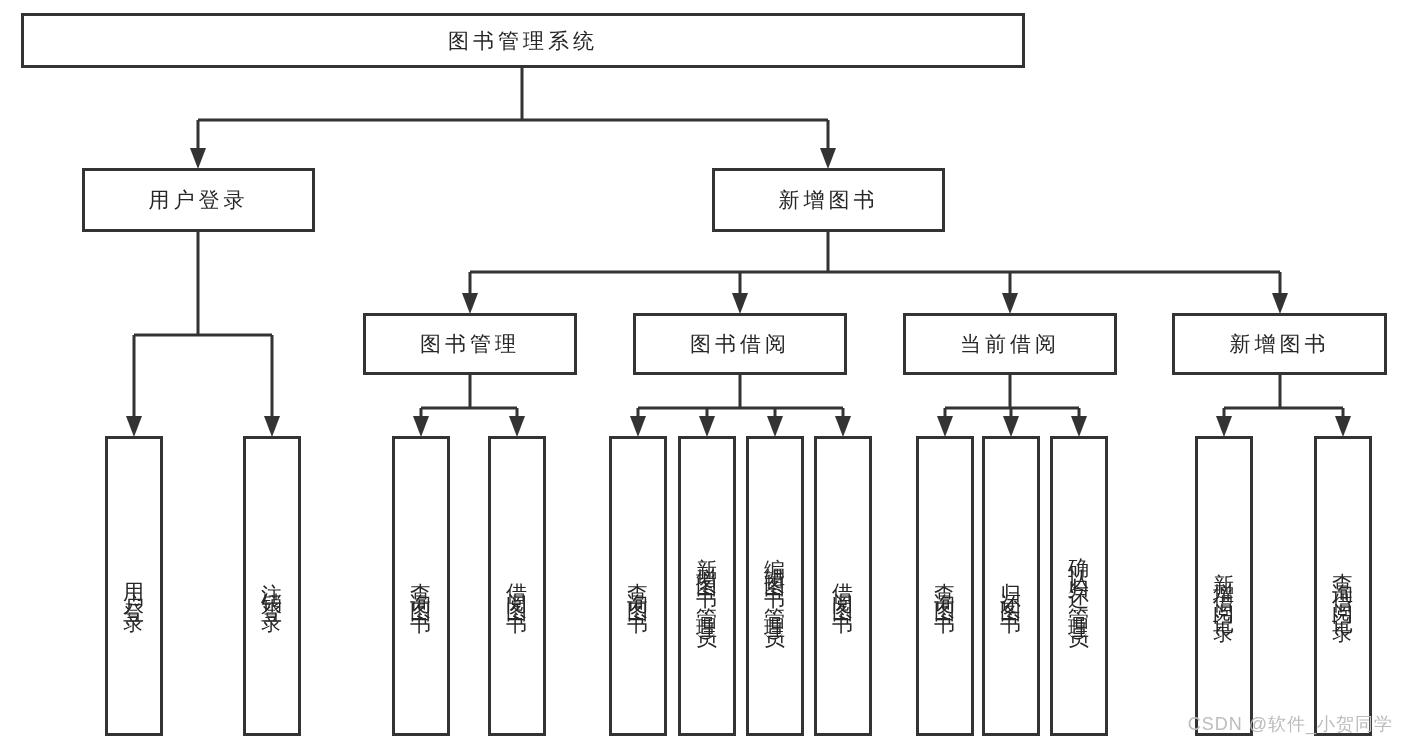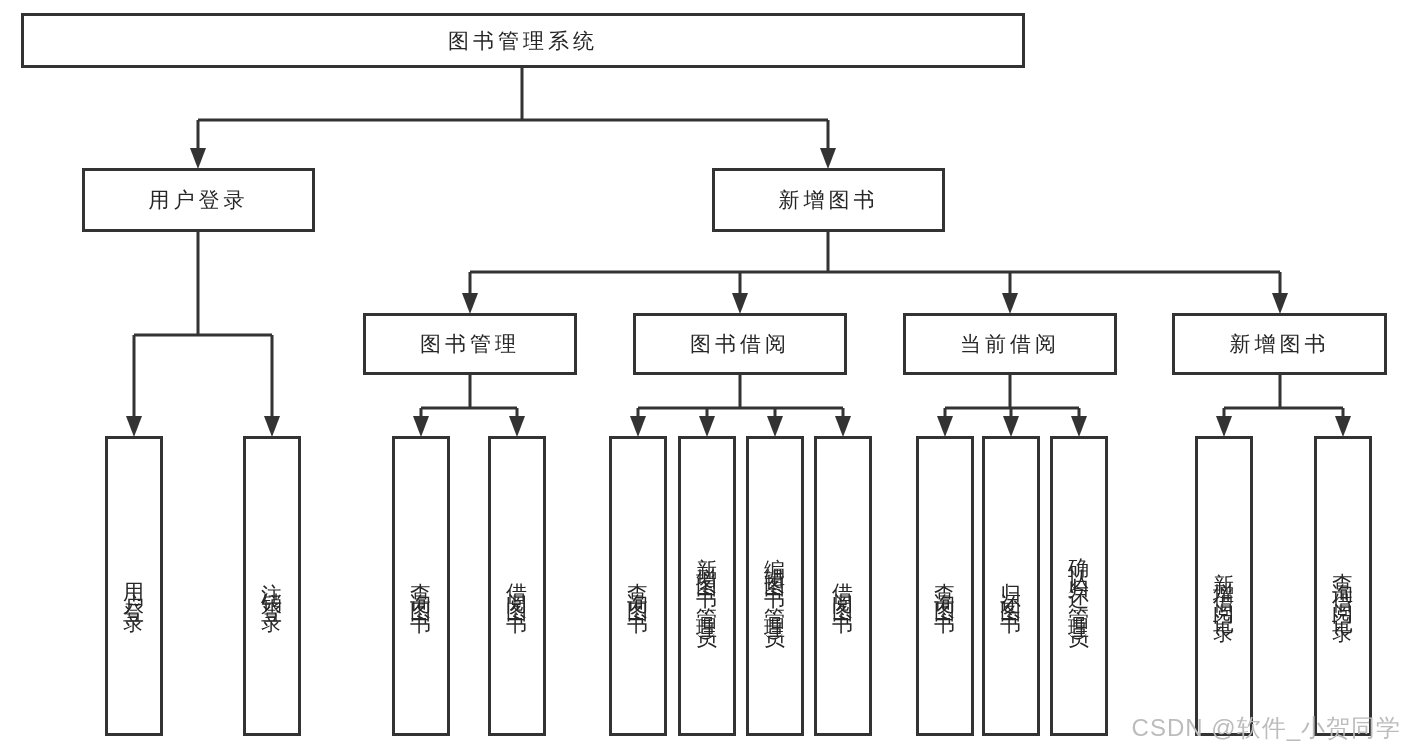--- a/index.html
+++ b/index.html
@@ -24,22 +24,22 @@
   .h-node { font-size:21px; letter-spacing:4px; white-space:nowrap; }
   .leaf {
     writing-mode:vertical-rl;
     text-orientation:mixed;
     font-size:21px;
     letter-spacing:10px;
     line-height:1;
   }
   .watermark {
     position:absolute;
-    right:4px; top:712px;
-    font-size:24px;
+    right:12px; top:712px;
+    font-size:18px;
     letter-spacing:1px;
     color:#bcbcbc;
     white-space:nowrap;
   }
 </style>
 </head>
 <body>
 
 <div class="canvas">
 

